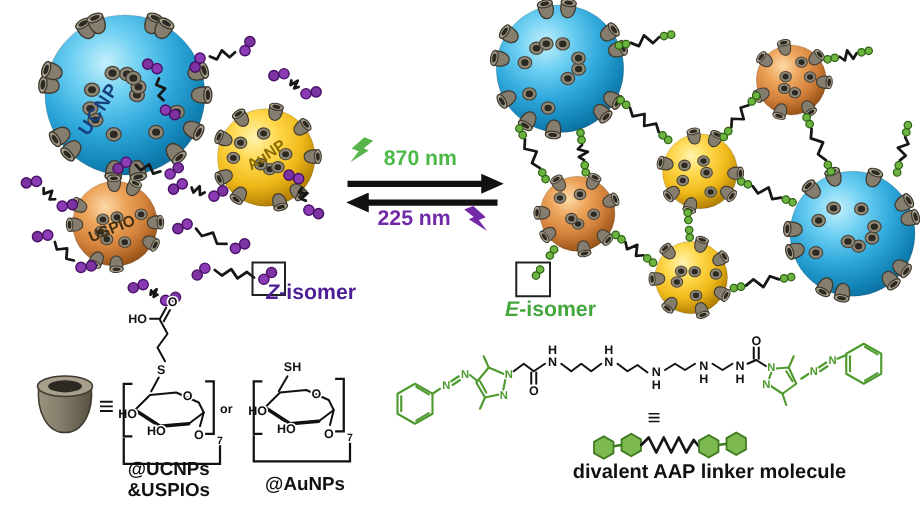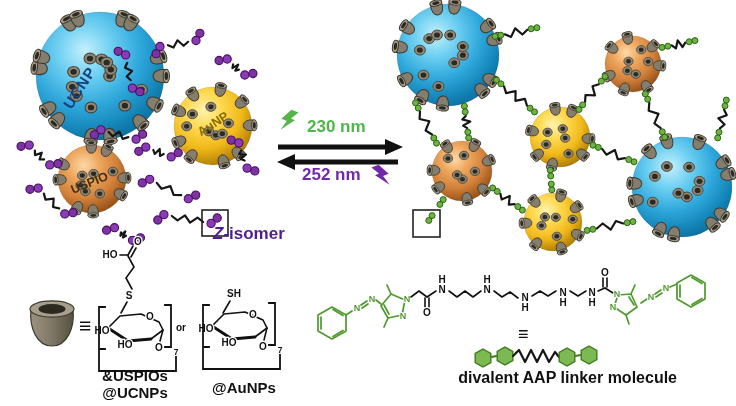--- a/index.html
+++ b/index.html
@@ -536,28 +536,31 @@
   </g>
 </svg>
 
 <div class="ov" style="left:56px;top:79px;font-size:15px;color:#16407e;letter-spacing:1px;transform:rotate(-57deg);">UCNP</div>
 <div class="ov" style="left:196px;top:117px;font-size:12.5px;color:#8a6b00;transform:rotate(-33deg);">AuNP</div>
 <div class="ov" style="left:70px;top:176px;font-size:12.5px;color:#463011;transform:rotate(-22deg);">USPIO</div>
 
 <div class="ov" style="left:213px;top:224px;font-size:17px;color:#4c1d95;">
   <span class="it">Z</span><span>-isomer</span>
 </div>
-
-<div class="ov" style="left:307px;top:117px;font-size:17px;color:#4db848;">230 nm</div>
-<div class="ov" style="left:302px;top:165px;font-size:17px;color:#7229a8;">252 nm</div>
+<div class="ov" style="left:404px;top:238px;font-size:17px;color:#44a63d;">
+  <span class="it">E</span><span>-isomer</span>
+</div>
+
+<div class="ov" style="left:307px;top:117px;font-size:17px;color:#4db848;">870 nm</div>
+<div class="ov" style="left:302px;top:165px;font-size:17px;color:#7229a8;">225 nm</div>
 
 <div class="ov" style="left:79px;top:314px;font-size:21px;">≡</div>
 <div class="ov" style="left:176px;top:322px;font-size:10px;">or</div>
 
 <div class="ov" style="left:89px;top:367px;width:92px;text-align:center;font-size:15px;line-height:17px;">
+  <span style="display:block">@UCNPs</span>
   <span style="display:block">&amp;USPIOs</span>
-  <span style="display:block">@UCNPs</span>
 </div>
 <div class="ov" style="left:199px;top:367px;width:90px;text-align:center;font-size:15px;margin-top:12px;">@AuNPs</div>
 
 <div class="ov" style="left:518px;top:324px;font-size:18px;">≡</div>
 <div class="ov" style="left:397px;top:369px;width:280px;text-align:right;font-size:16px;">divalent AAP linker molecule</div>
 </div>
 
 </body></html>

